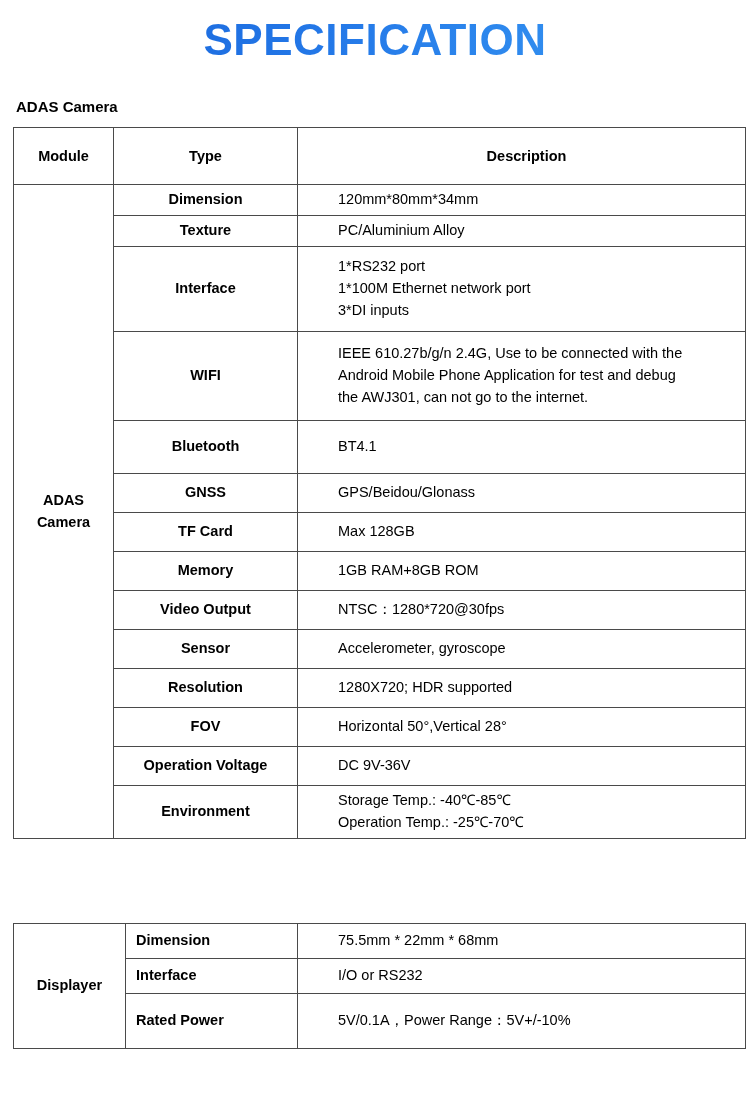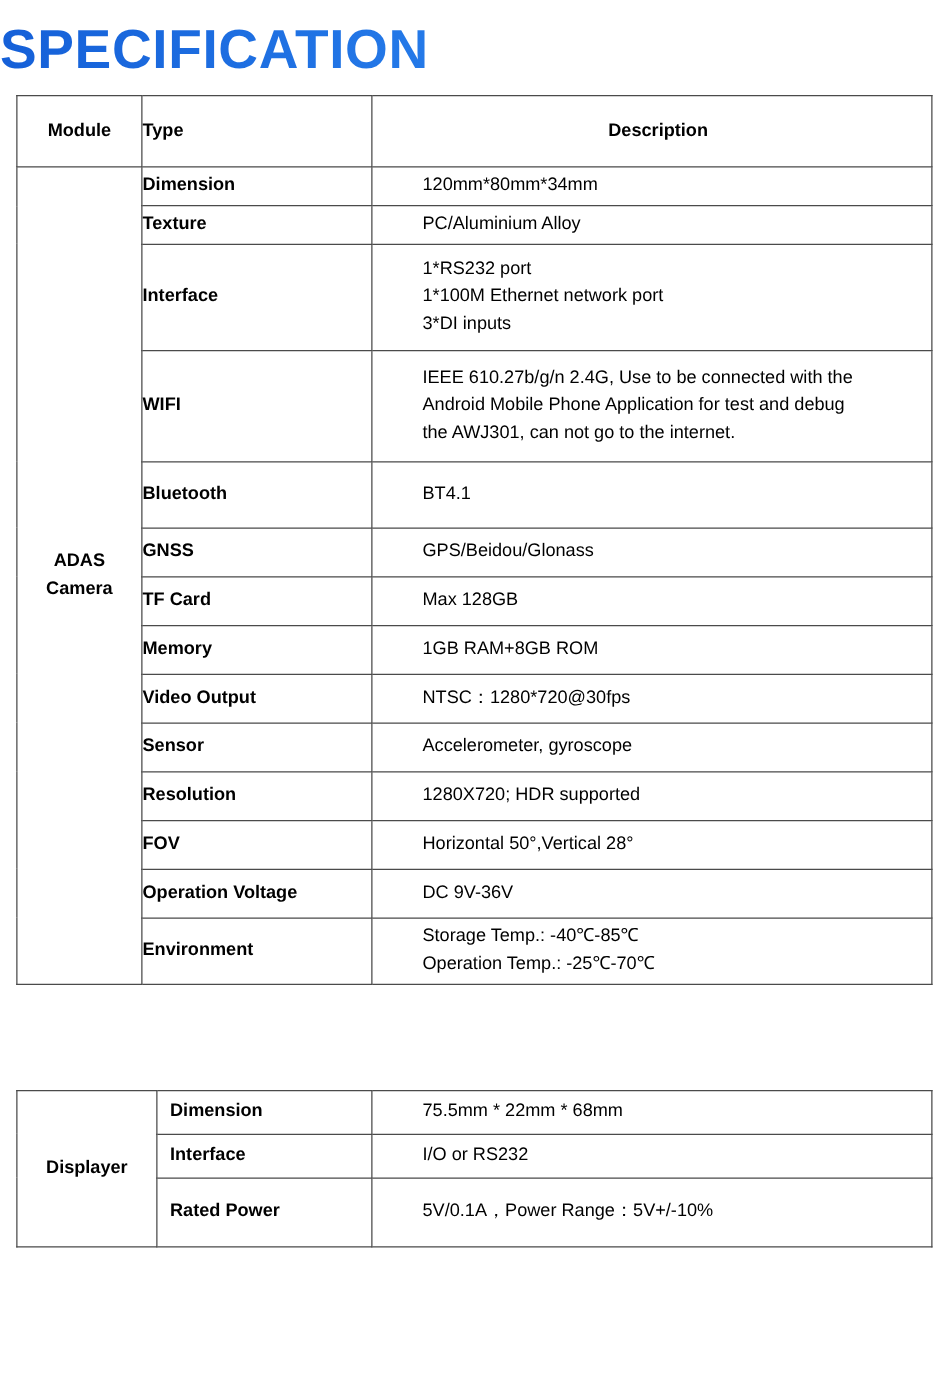--- a/index.html
+++ b/index.html
@@ -18,21 +18,21 @@
 
   .page {
     width: 750px;
     height: 1120px;
     position: relative;
     box-sizing: border-box;
   }
 
   
   .doc-title {
-    text-align: left;
+    text-align: center;
     font-size: 44px;
     font-weight: bold;
     letter-spacing: 0.5px;
     margin: 0;
     padding-top: 16px;
     line-height: 1.1;
     background-image: linear-gradient(90deg, #1560d8 0%, #2479e8 45%, #3b9ef5 100%);
     -webkit-background-clip: text;
     background-clip: text;
     color: transparent;
@@ -77,21 +77,21 @@
   .t2 col.c-type   { width: 172px; }
   .t2 col.c-desc   { width: 448px; }
 
   .cell-module {
     text-align: center;
     font-weight: bold;
     font-size: 15px;
     line-height: 1.6;
   }
   .cell-type {
-    text-align: left;
+    text-align: center;
     font-weight: bold;
     font-size: 15px;
     padding-left: 4px;
     padding-right: 4px;
   }
   .t2 .cell-type {
     text-align: left;
     padding-left: 10px;
   }
   .cell-desc {
@@ -129,20 +129,21 @@
   #adas-table-wrap { margin-top: 12px; }
   #displayer-table-wrap { margin-top: 14px; }
 </style>
 </head>
 <body>
 
 <div class="page">
 
   <h1 class="doc-title">SPECIFICATION</h1>
 
+  <div class="section-heading" id="adas-heading">ADAS Camera</div>
 
   <div id="adas-table-wrap">
     <table class="spec-table t1">
       <colgroup>
         <col class="c-module">
         <col class="c-type">
         <col class="c-desc">
       </colgroup>
       <tbody>
         <tr class="r-head">

